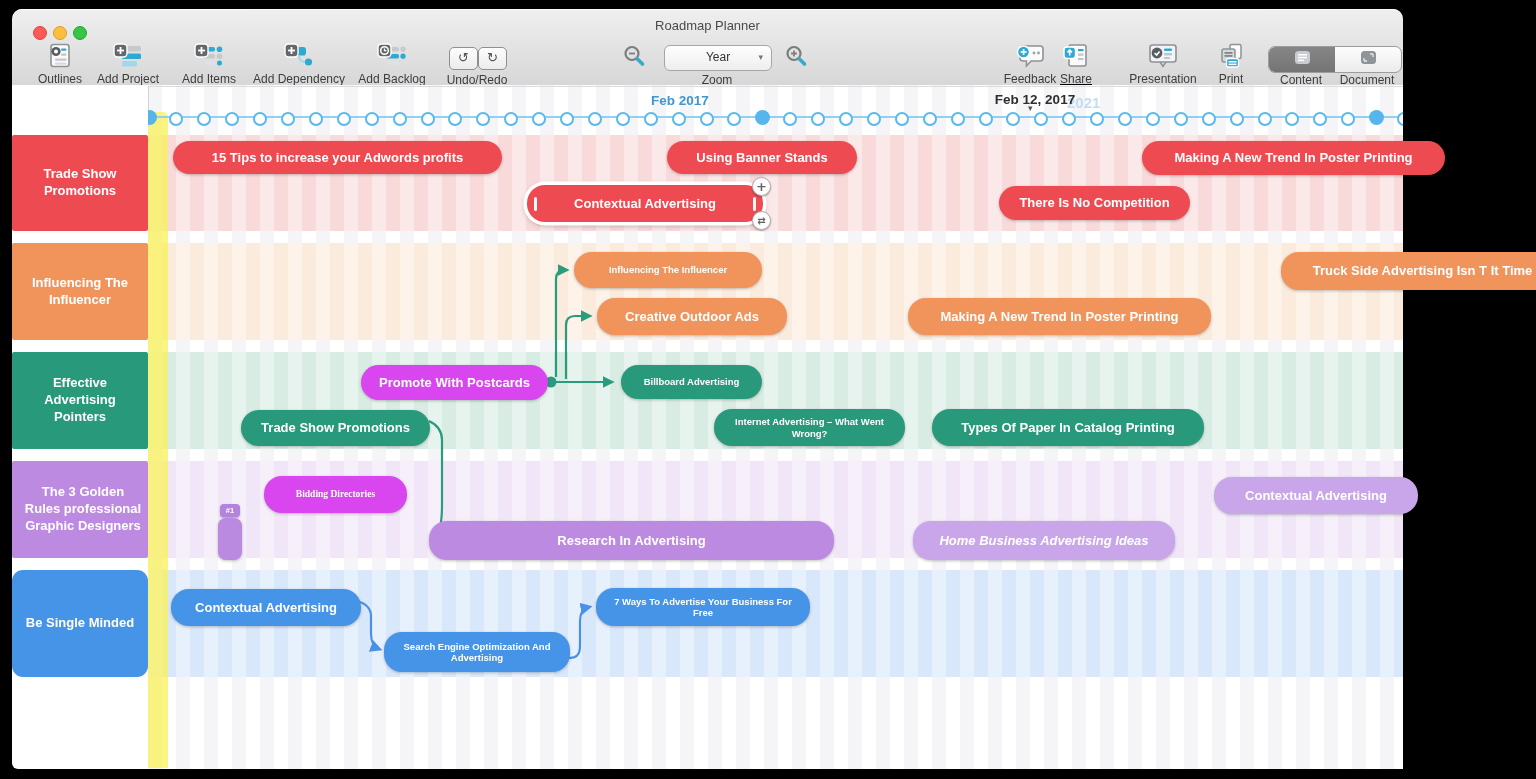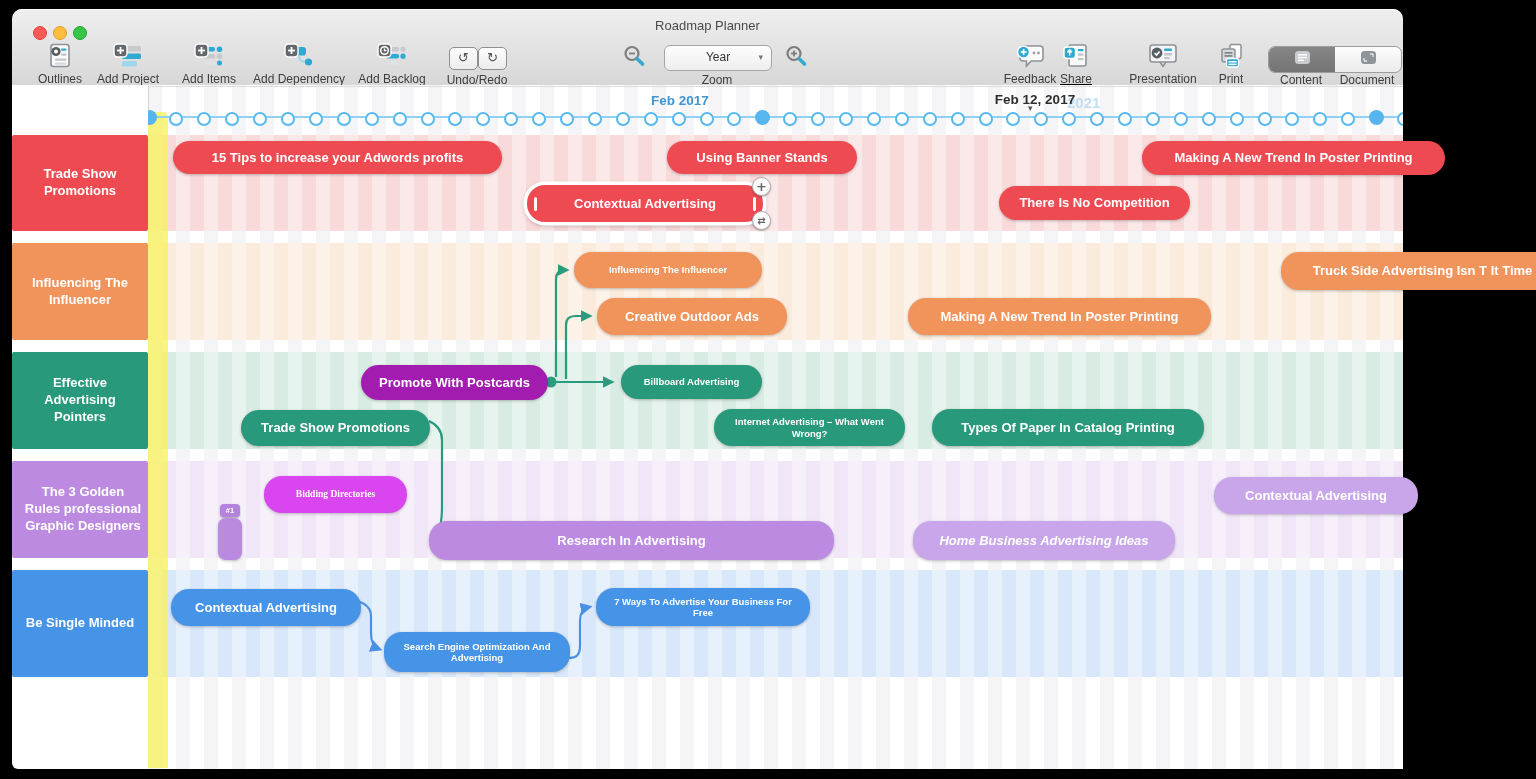--- a/index.html
+++ b/index.html
@@ -254,21 +254,21 @@
   <div id="lanes">
       <div class="lane-band" style="top: 135px; height: 96px; background-color: rgb(249, 218, 218);"></div>
       <div class="lane-label" style="top: 135px; height: 96px; background: rgb(238, 74, 82);">Trade Show Promotions</div>
       <div class="lane-band" style="top: 243px; height: 97px; background-color: rgb(251, 235, 220);"></div>
       <div class="lane-label" style="top: 243px; height: 97px; background: rgb(240, 148, 92);">Influencing The Influencer</div>
       <div class="lane-band" style="top: 352px; height: 97px; background-color: rgb(217, 236, 227);"></div>
       <div class="lane-label" style="top: 352px; height: 97px; background: rgb(40, 153, 122);">Effective Advertising Pointers</div>
       <div class="lane-band" style="top: 461px; height: 97px; background-color: rgb(241, 230, 248);"></div>
       <div class="lane-label" style="top: 461px; height: 97px; background: rgb(189, 138, 226); padding-left: 12px;">The 3 Golden Rules professional Graphic Designers</div>
       <div class="lane-band" style="top: 570px; height: 107px; background-color: rgb(216, 232, 250);"></div>
-      <div class="lane-label" style="top: 570px; height: 107px; background: rgb(70, 148, 231);">Be Single Minded</div>
+      <div class="lane-label" style="top: 570px; height: 107px; background: rgb(70, 148, 231); border-radius: 11px;">Be Single Minded</div>
     </div>
   <div class="today-col"></div>
 
   <div class="tl-line"></div>
   <div class="dots" id="dots">
       <div class="dot filled" style="left: -6.5px;"></div>
       <div class="dot" style="left: 21.4px;"></div>
       <div class="dot" style="left: 49.3px;"></div>
       <div class="dot" style="left: 77.2px;"></div>
       <div class="dot" style="left: 105.1px;"></div>
@@ -362,21 +362,21 @@
       </div>
       <div class="pill" style="left: 597px; top: 298px; width: 190px; height: 37px; background: rgb(240, 148, 92);">
         <span>Creative Outdoor Ads</span>
       </div>
       <div class="pill" style="left: 908px; top: 298px; width: 303px; height: 37px; background: rgb(240, 148, 92);">
         <span>Making A New Trend In Poster Printing</span>
       </div>
       <div class="pill" style="left: 1246px; top: 252px; width: 283px; height: 38px; background: rgb(240, 148, 92); margin-left: 35px;">
         <span>Truck Side Advertising Isn T It Time</span>
       </div>
-      <div class="pill" style="left: 361px; top: 365px; width: 187px; height: 35px; background: #a21caf;">
+      <div class="pill" style="left: 361px; top: 365px; width: 187px; height: 35px; background: #d946ef;">
         <span>Promote With Postcards</span>
       </div>
       <div class="pill small" style="left: 621px; top: 365px; width: 141px; height: 34px; background: rgb(40, 153, 122);">
         <span>Billboard Advertising</span>
       </div>
       <div class="pill" style="left: 241px; top: 410px; width: 189px; height: 36px; background: rgb(40, 153, 122);">
         <span>Trade Show Promotions</span>
       </div>
       <div class="pill small" style="left: 714px; top: 409px; width: 191px; height: 37px; background: rgb(40, 153, 122);">
         <span>Internet Advertising – What Went Wrong?</span>

